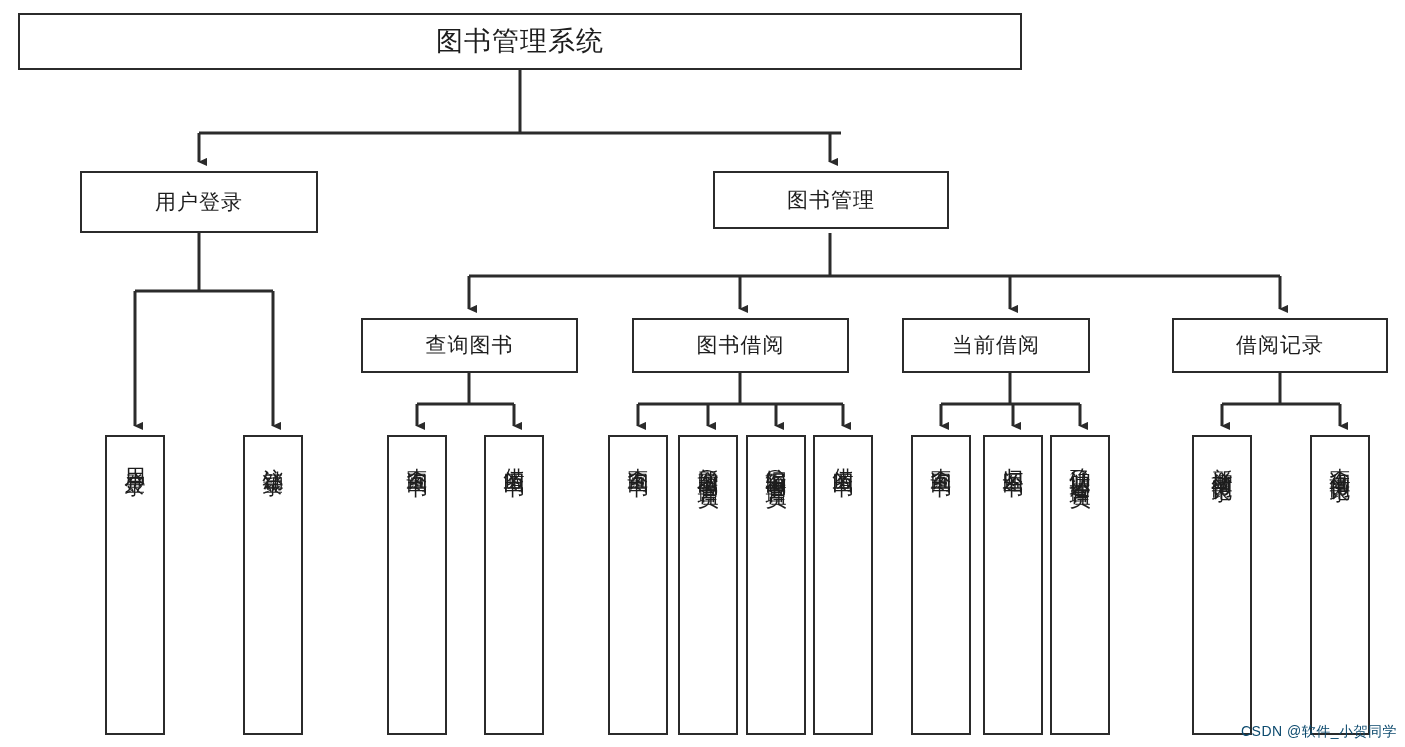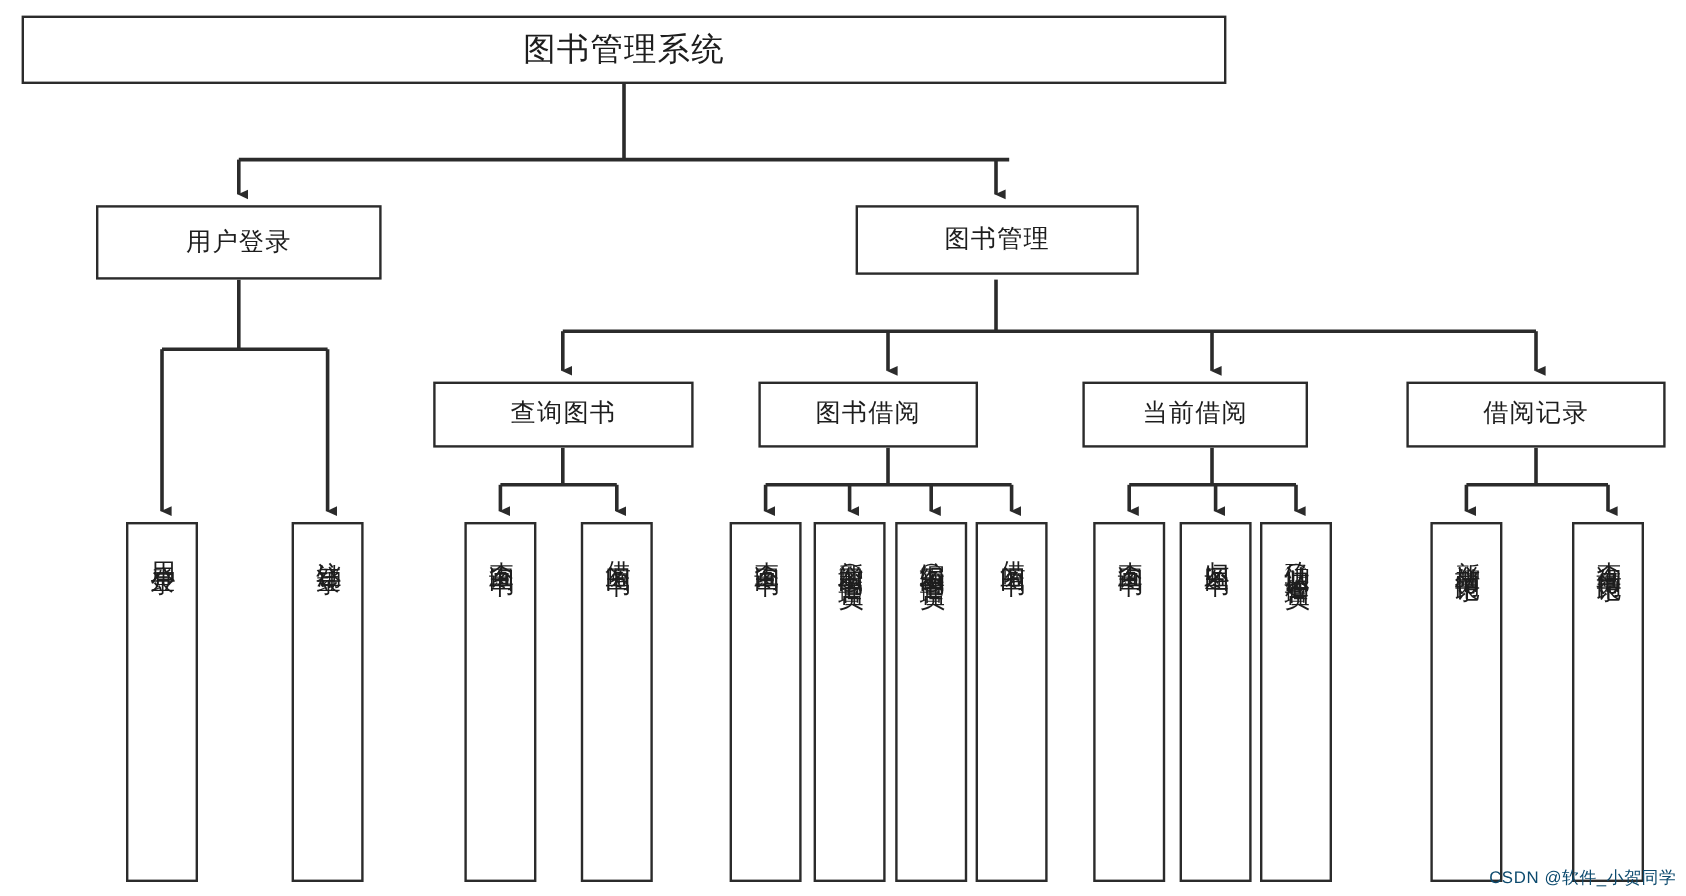--- a/index.html
+++ b/index.html
@@ -138,21 +138,21 @@
   <div class="node h" id="node-l1-0" style="left: 80px; top: 171px; width: 238px; height: 62px;">
     <span class="node-label">用户登录</span>
   </div>
   <div class="node h" id="node-l1-1" style="left: 713px; top: 171px; width: 236px; height: 58px;">
     <span class="node-label">图书管理</span>
   </div>
 
   <div class="node h" id="node-l2-0" style="left: 361px; top: 318px; width: 217px; height: 55px;">
     <span class="node-label">查询图书</span>
   </div>
-  <div class="node h" id="node-l2-1" style="left: 632px; top: 318px; width: 183px; height: 55px;">
+  <div class="node h" id="node-l2-1" style="left: 632px; top: 318px; width: 217px; height: 55px;">
     <span class="node-label">图书借阅</span>
   </div>
   <div class="node h" id="node-l2-2" style="left: 902px; top: 318px; width: 188px; height: 55px;">
     <span class="node-label">当前借阅</span>
   </div>
   <div class="node h" id="node-l2-3" style="left: 1172px; top: 318px; width: 216px; height: 55px;">
     <span class="node-label">借阅记录</span>
   </div>
 
   <div class="node v" id="node-leaf-0" style="left: 105px; top: 435px; width: 60px; height: 300px;">

